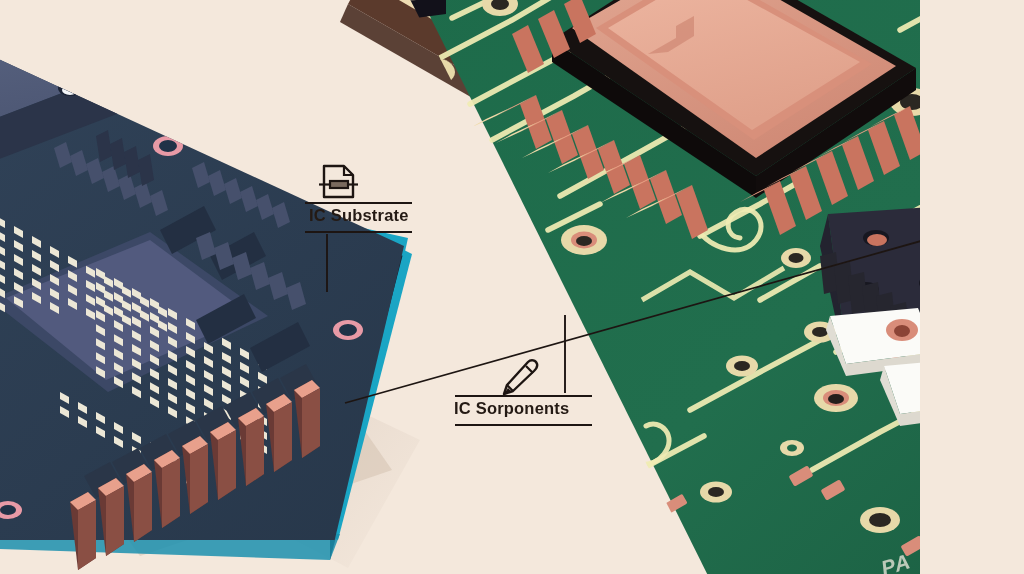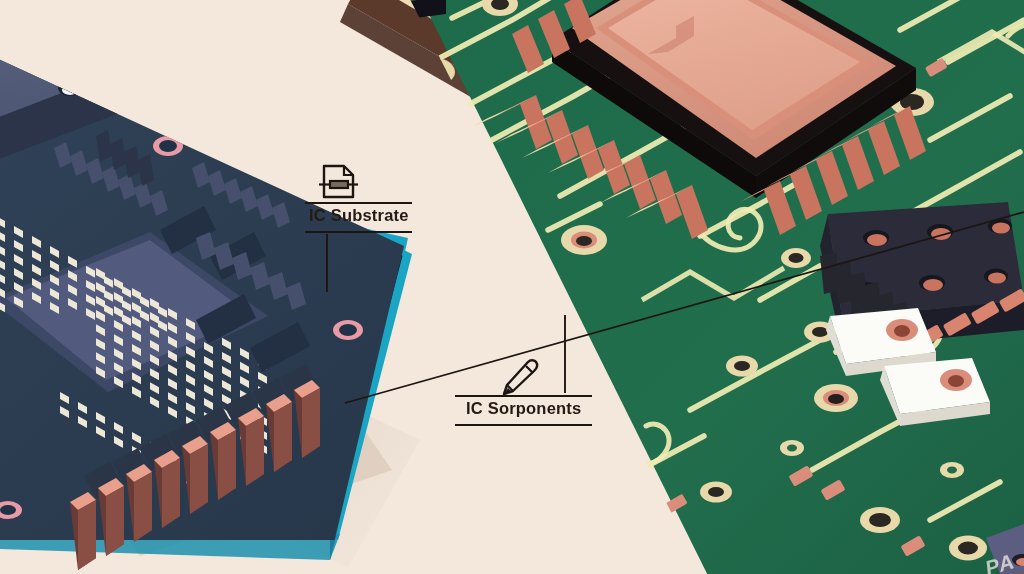--- a/index.html
+++ b/index.html
@@ -1,32 +1,32 @@
 <!DOCTYPE html>
 <html><head>
 <meta charset="utf-8">
 <style>
   html,body{margin:0;padding:0;}
   body{
     width:1024px;height:574px;overflow:hidden;
     font-family:"Liberation Sans", sans-serif;
     background:#f4e8dc;
   }
-  #stage{position:relative;width:1024px;height:574px;overflow:hidden;background:#f4e8dc;text-decoration:underline;}
+  #stage{position:relative;width:920px;height:574px;overflow:hidden;background:#f4e8dc;text-decoration:underline;}
   #stage svg.layer{position:absolute;left:0;top:0;width:1024px;height:574px;}
   .anno-label{
     position:absolute;
     color:#241a14;
     font-size:16.5px;
     font-weight:600;
     letter-spacing:.2px;
     white-space:nowrap;
   }
   #lbl-substrate{left:309px;top:206px;}
-  #lbl-components{left:466px;top:399px;}
+  #lbl-components{left:454px;top:399px;}
   .watermark{
     position:absolute;
     right:6px;bottom:2px;
     color:rgba(248,240,228,.72);
     font-size:21px;
     font-style:italic;
     font-weight:700;
     letter-spacing:1px;
     transform:rotate(-17deg);
     transform-origin:100% 100%;

